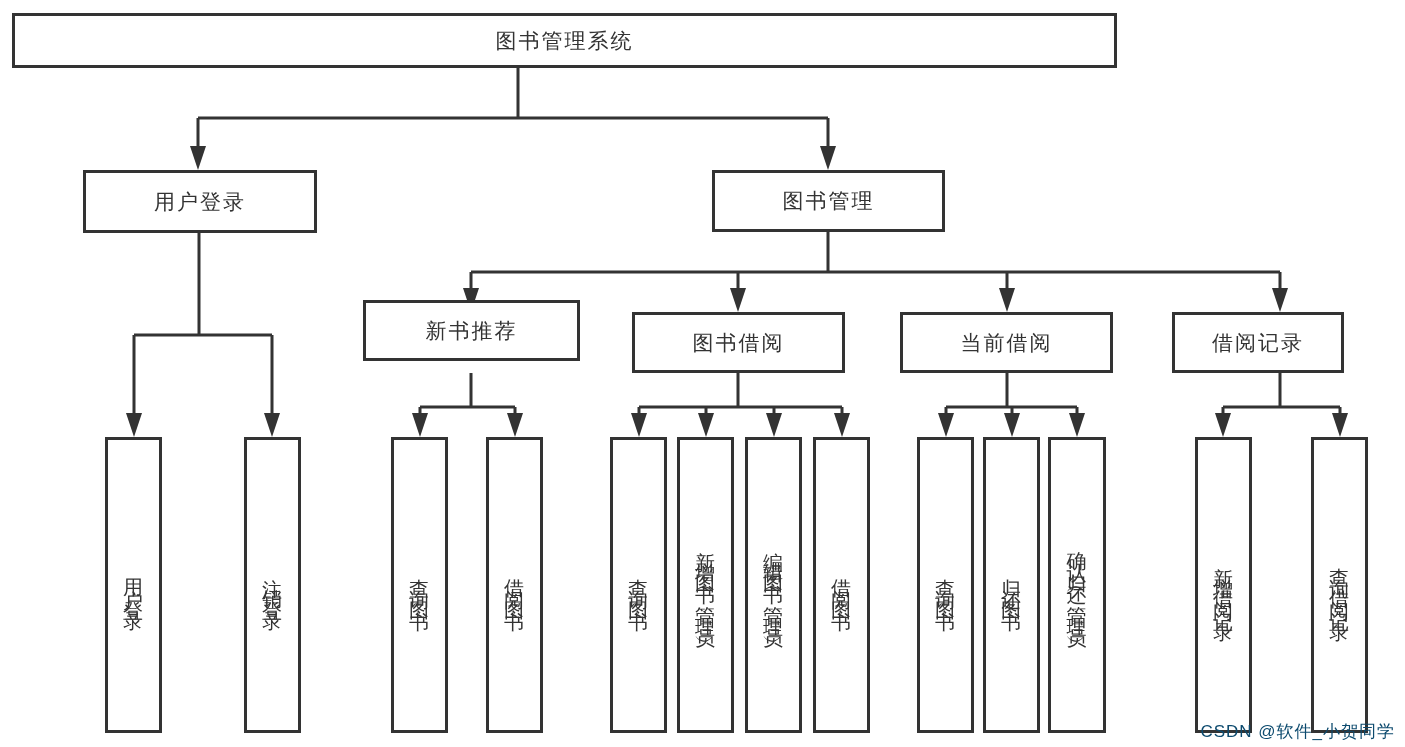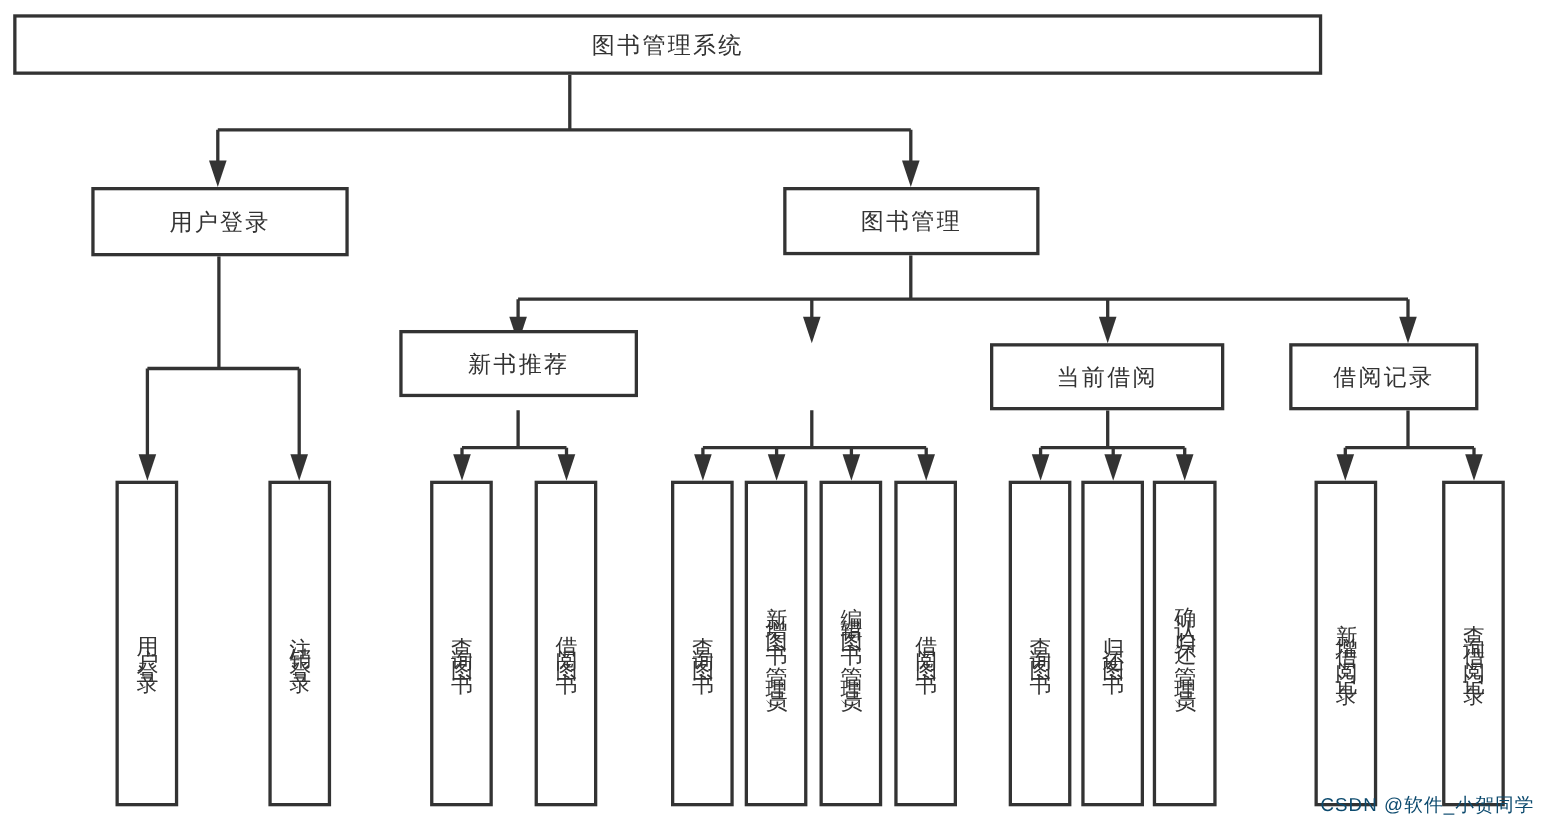--- a/index.html
+++ b/index.html
@@ -93,26 +93,27 @@
       <path d="M766 413 L782 413 L774 437 Z"></path>
       <path d="M834 413 L850 413 L842 437 Z"></path>
       <path d="M938 413 L954 413 L946 437 Z"></path>
       <path d="M1004 413 L1020 413 L1012 437 Z"></path>
       <path d="M1069 413 L1085 413 L1077 437 Z"></path>
       <path d="M1215 413 L1231 413 L1223 437 Z"></path>
       <path d="M1332 413 L1348 413 L1340 437 Z"></path>
     </g>
   </svg>
 
-  <div class="node h-node" style="left:12px; top:13px; width:1190px; height:55px;">图书管理系统</div>
+  <div class="node h-node" style="left:12px; top:13px; width:1105px; height:55px;">图书管理系统</div>
 
   <div class="node h-node" style="left:83px; top:170px; width:234px; height:63px;">用户登录</div>
   <div class="node h-node" style="left:712px; top:170px; width:233px; height:62px;">图书管理</div>
 
   <div class="node h-node" style="left:363px; top:300px; width:217px; height:61px;">新书推荐</div>
+  <div class="node h-node" style="left:632px; top:312px; width:213px; height:61px;">图书借阅</div>
   <div class="node h-node" style="left:900px; top:312px; width:213px; height:61px;">当前借阅</div>
   <div class="node h-node" style="left:1172px; top:312px; width:172px; height:61px;">借阅记录</div>
 
   <div class="node v-node" style="left:105px; top:437px; width:57px; height:296px;">用户登录</div>
   <div class="node v-node" style="left:244px; top:437px; width:57px; height:296px;">注销登录</div>
 
   <div class="node v-node" style="left:391px; top:437px; width:57px; height:296px;">查询图书</div>
   <div class="node v-node" style="left:486px; top:437px; width:57px; height:296px;">借阅图书</div>
 
   <div class="node v-node" style="left:610px; top:437px; width:57px; height:296px;">查询图书</div>

